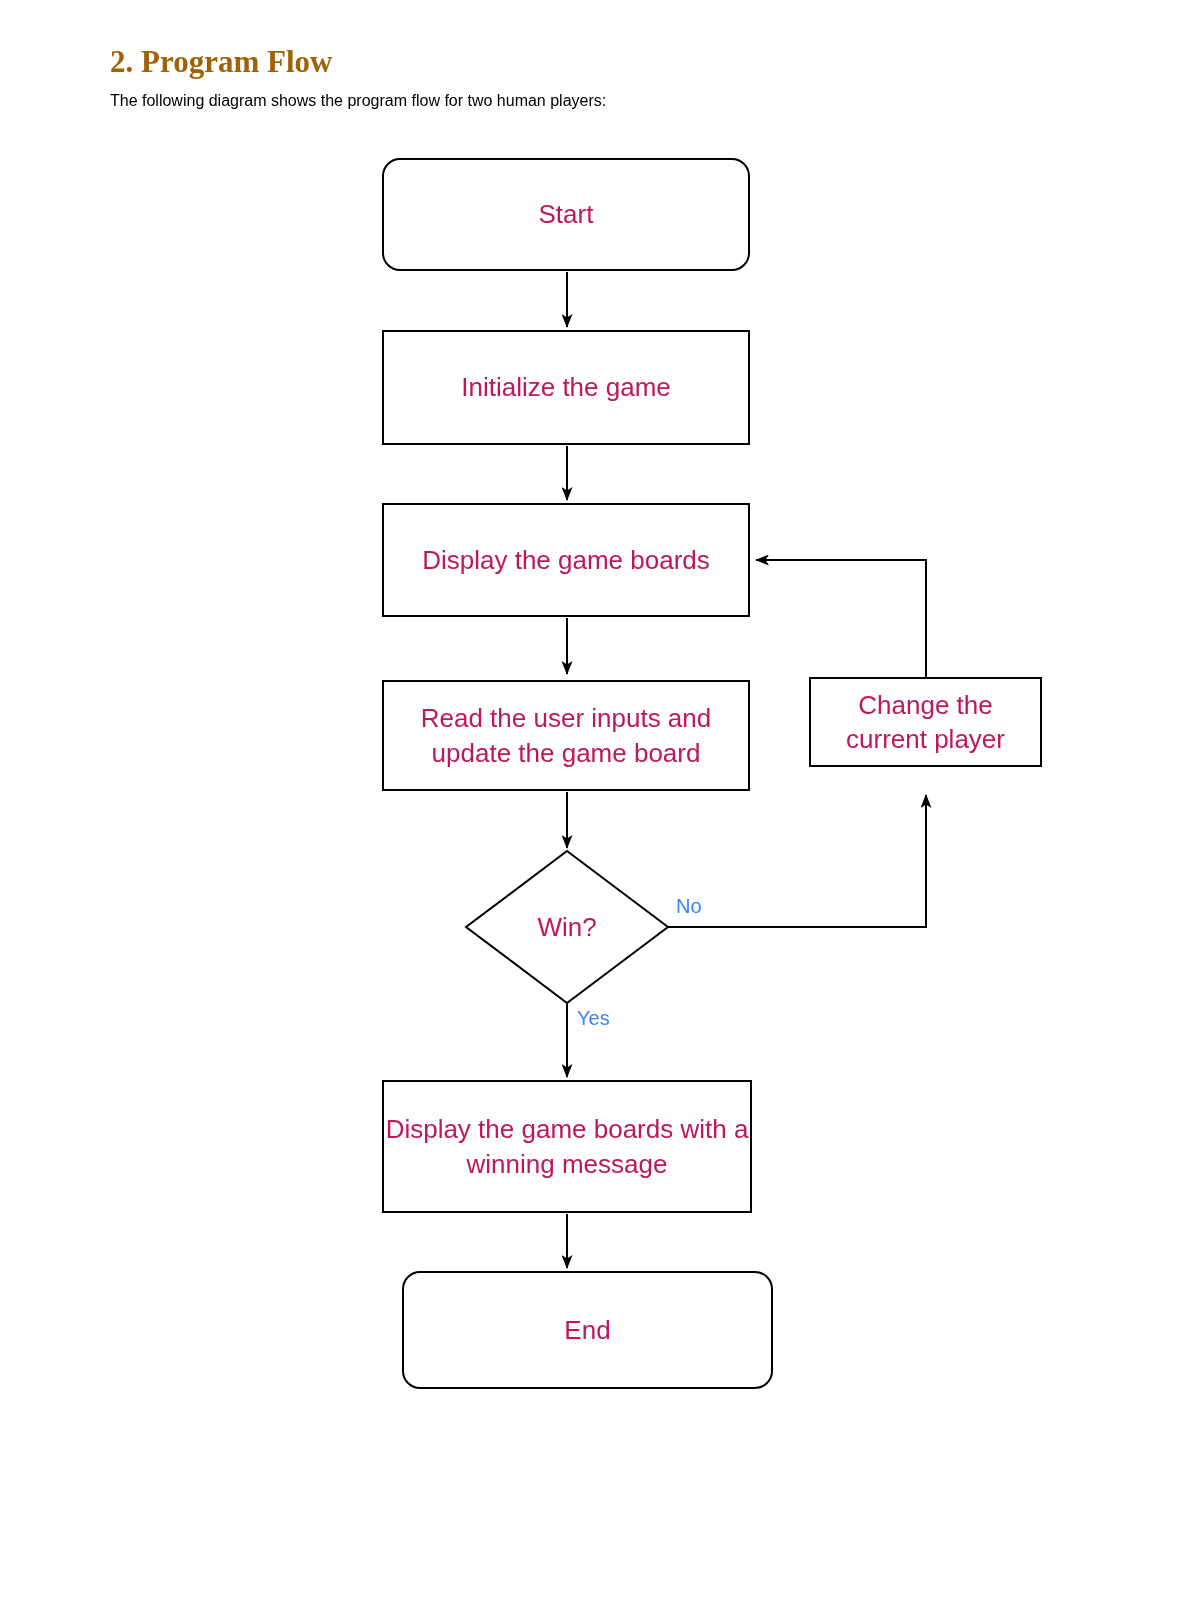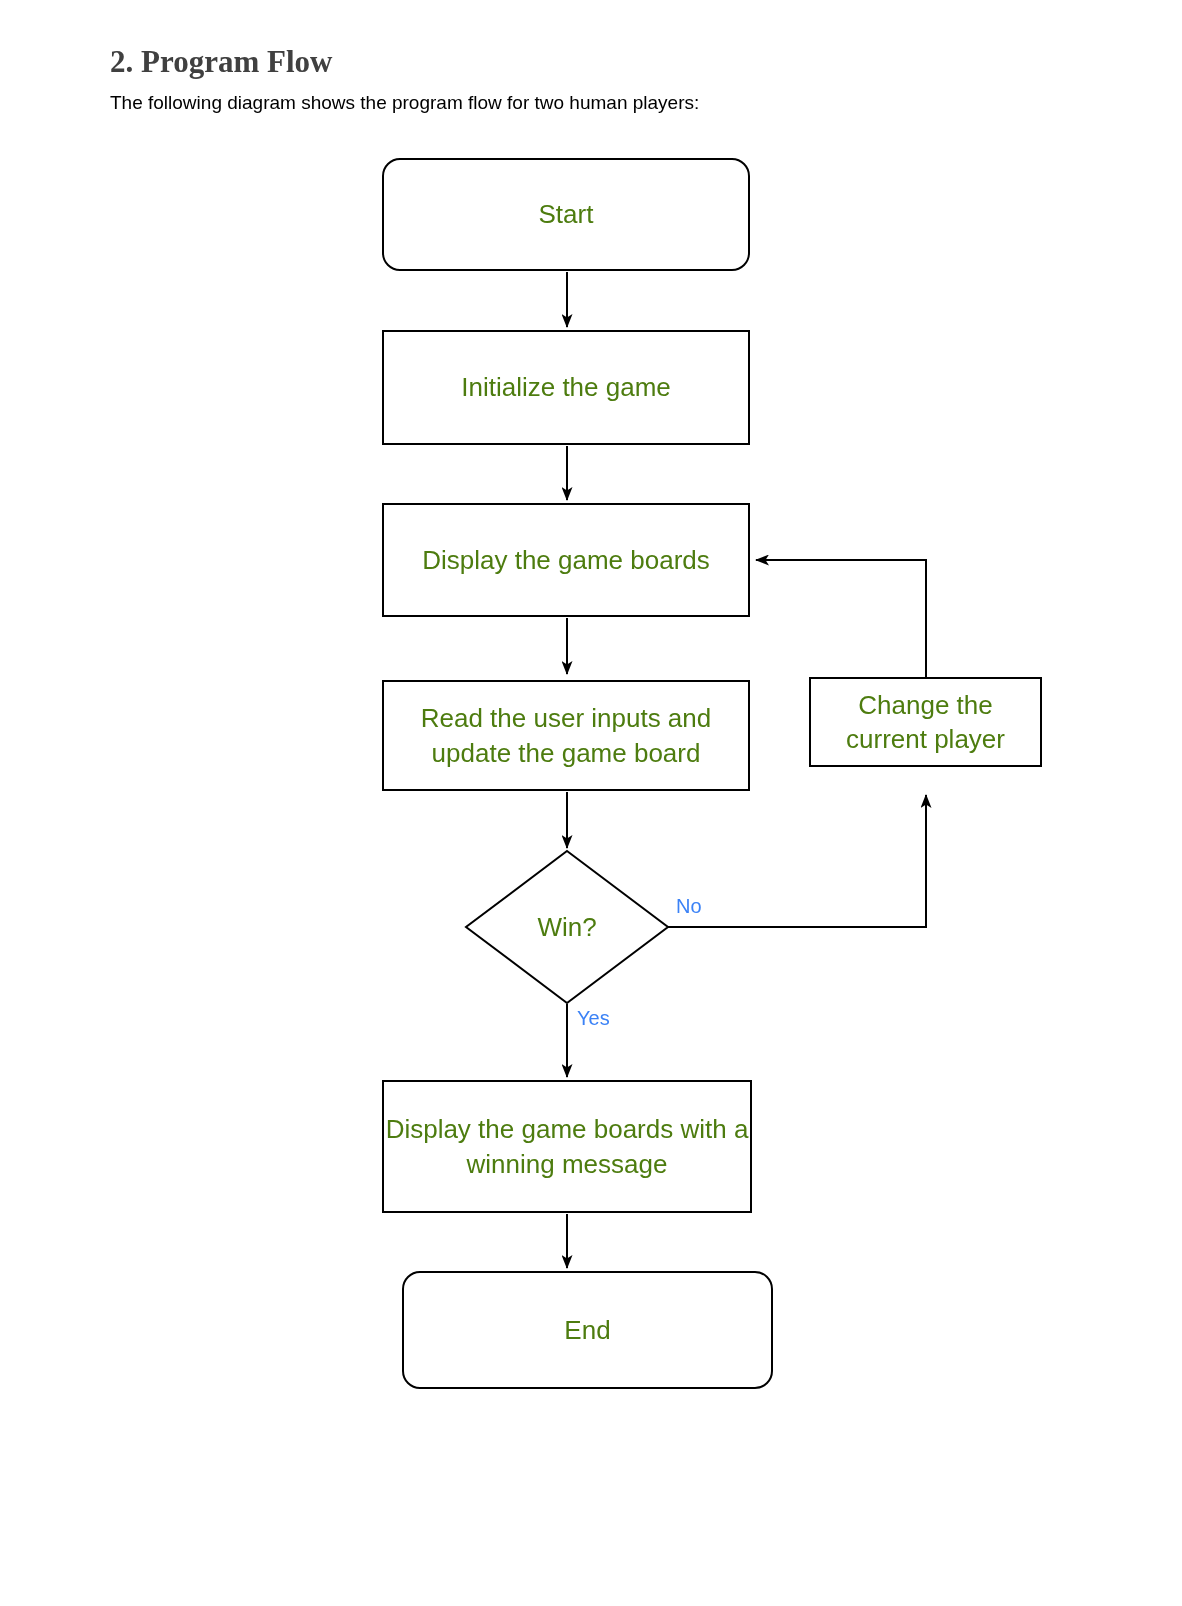--- a/index.html
+++ b/index.html
@@ -16,30 +16,30 @@
     font-family: "Liberation Sans", "DejaVu Sans", sans-serif;
   }
   .heading {
     position: absolute;
     left: 110px;
     top: 44px;
     margin: 0;
     font-family: "Liberation Serif", "DejaVu Serif", serif;
     font-weight: bold;
     font-size: 31px;
-    color: #404040;
+    color: #a16207;
     letter-spacing: 0px;
     white-space: nowrap;
   }
   .intro {
     position: absolute;
     left: 110px;
     top: 92px;
     margin: 0;
-    font-size: 19px;
+    font-size: 16px;
     color: #000000;
     white-space: nowrap;
   }
   .flowchart {
     position: absolute;
     left: 0;
     top: 0;
     width: 1182px;
     height: 1606px;
   }
@@ -48,21 +48,21 @@
     left: 0;
     top: 0;
     width: 1182px;
     height: 1606px;
   }
   .node {
     position: absolute;
     box-sizing: border-box;
     background: #ffffff;
     border: 2px solid #000000;
-    color: #4d7c0f;
+    color: #be185d;
     font-size: 26px;
     line-height: 1.32;
     display: flex;
     align-items: center;
     justify-content: center;
     text-align: center;
     padding: 0 4px;
   }
   .node.rounded {
     border-radius: 18px;

